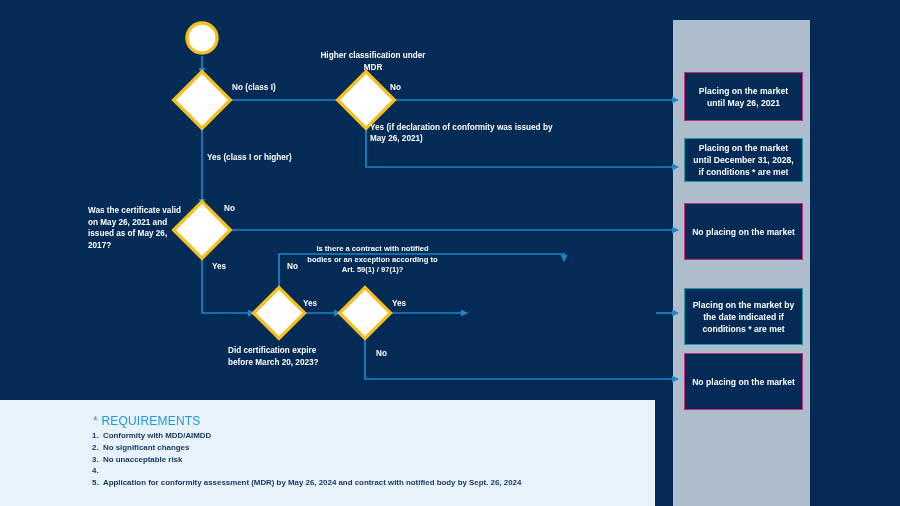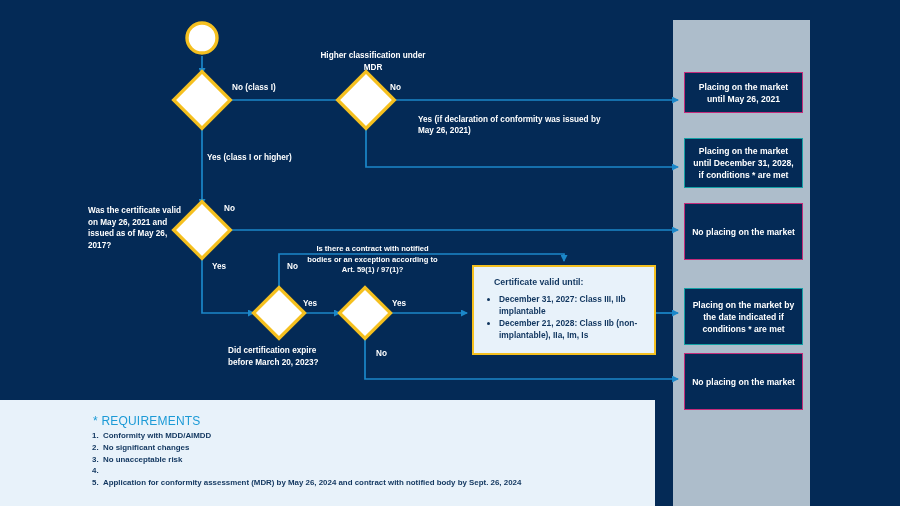--- a/index.html
+++ b/index.html
@@ -72,24 +72,24 @@
     line-height:11.4px;
   }
 </style>
 </head>
 <body>
 
 <div id="canvas">
 
   <div class="right-panel"></div>
 
-  <div class="outcome ob-pink" style="top:72px;height:41px;">
+  <div class="outcome ob-pink" style="top:72px;height:49px;">
       <span>Placing on the market until May 26, 2021</span>
     </div>
-  <div class="outcome ob-teal" style="top:138px;height:50px;">
+  <div class="outcome ob-teal" style="top:138px;height:44px;">
       <span>Placing on the market until December 31, 2028, if conditions * are met</span>
     </div>
   <div class="outcome ob-pink" style="top:203px;height:57px;">
       <span>No placing on the market</span>
     </div>
   <div class="outcome ob-teal" style="top:288px;height:57px;">
       <span>Placing on the market by the date indicated if conditions  * are met</span>
     </div>
   <div class="outcome ob-pink" style="top:353px;height:57px;">
       <span>No placing on the market</span>
@@ -141,35 +141,28 @@
   </svg>
 
   <div class="q-label q-center" style="left:318px;top:50px;width:110px;">Higher classification under MDR</div>
   <div class="q-label" style="left:88px;top:205px;width:96px;">Was the certificate valid on May 26, 2021 and issued as of May 26, 2017?</div>
   <div class="q-label" style="left:228px;top:345px;width:110px;">Did certification expire before March 20, 2023?</div>
   <div class="q-label q-center" style="left:305px;top:244px;width:135px;font-size:7.6px;line-height:10.6px;">Is there a contract with notified bodies or an exception according to Art. 59(1) / 97(1)?</div>
 
   <div class="edge-label" style="left:232px;top:82px;">No (class I)</div>
   <div class="edge-label" style="left:207px;top:152px;">Yes (class I or higher)</div>
   <div class="edge-label" style="left:390px;top:82px;">No</div>
-  <div class="edge-label" style="left:370px;top:114px;width:200px;margin-left:48px;">Yes (if declaration of conformity was issued by May 26, 2021)</div>
+  <div class="edge-label" style="left:370px;top:122px;width:200px;">Yes (if declaration of conformity was issued by May 26, 2021)</div>
   <div class="edge-label" style="left:224px;top:203px;">No</div>
   <div class="edge-label" style="left:212px;top:261px;">Yes</div>
   <div class="edge-label" style="left:303px;top:298px;">Yes</div>
   <div class="edge-label" style="left:287px;top:261px;">No</div>
   <div class="edge-label" style="left:392px;top:298px;">Yes</div>
   <div class="edge-label" style="left:376px;top:348px;">No</div>
 
-  <div class="cert-box">
-    <div class="cert-title">Certificate valid until:</div>
-    <ul class="cert-list">
-      <li>December 31, 2027: Class III, IIb implantable</li>
-      <li>December 21, 2028: Class IIb (non-implantable), IIa, Im, Is</li>
-    </ul>
-  </div>
 
   <div class="footer"></div>
   <div class="req-title">* REQUIREMENTS</div>
   <ul class="req-list">
     <li>
         <span class="req-num">1.</span>
         <span>Conformity with MDD/AIMDD</span>
       </li>
     <li>
         <span class="req-num">2.</span>

